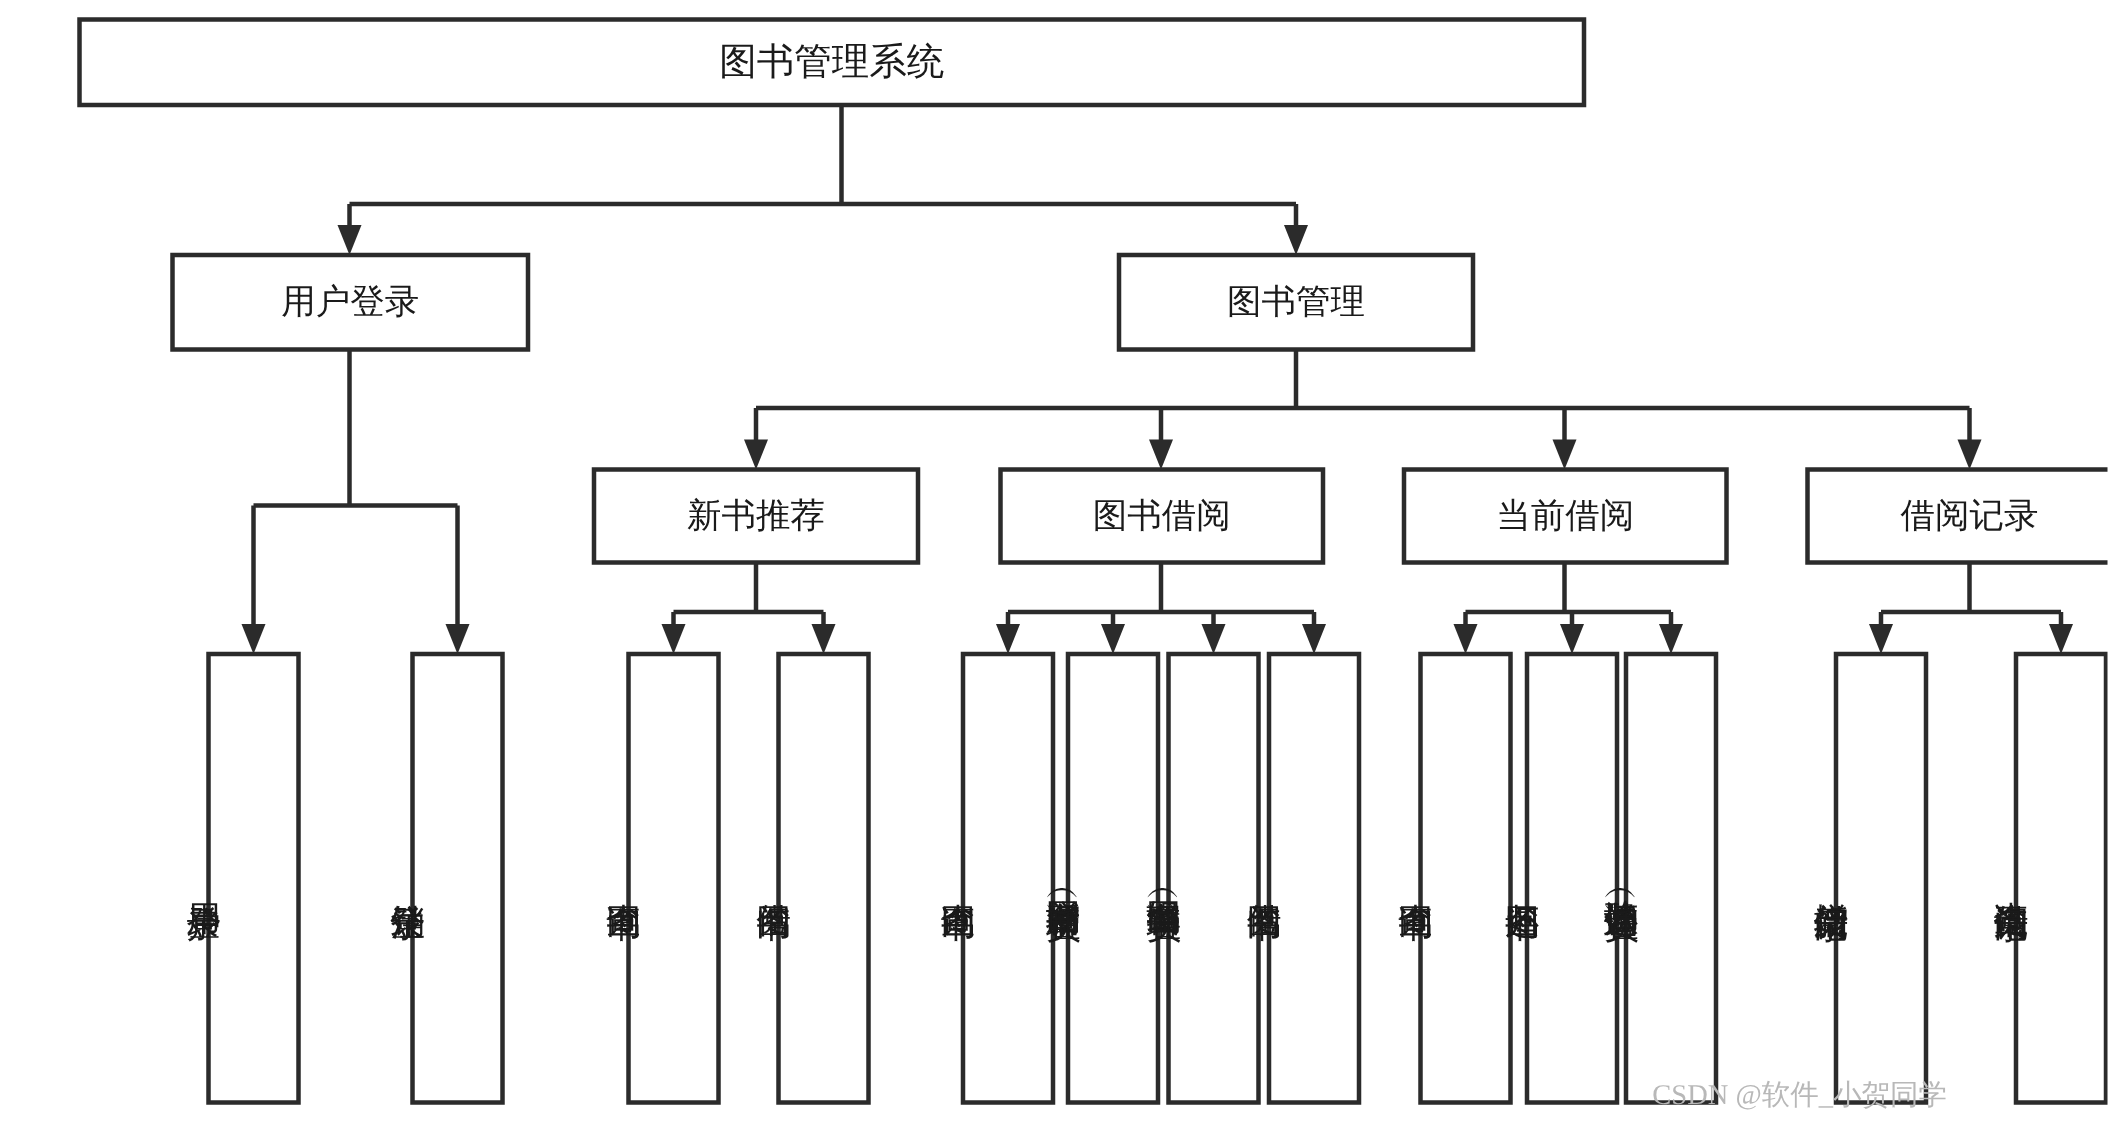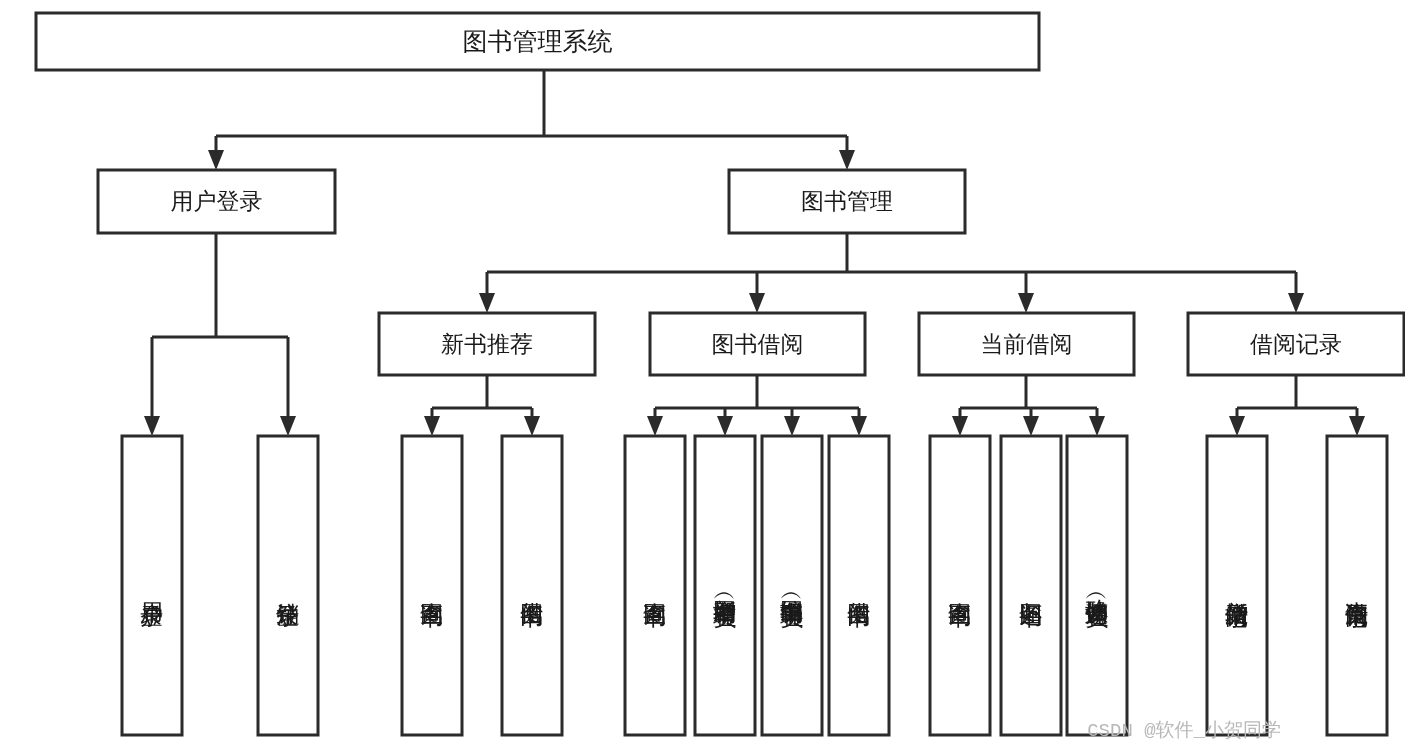--- a/index.html
+++ b/index.html
@@ -10,24 +10,25 @@
   }
   body {
     width: 1405px;
     height: 747px;
     position: relative;
     overflow: hidden;
     font-family: "DejaVu Sans", "Liberation Sans", sans-serif;
   }
   #diagram-root {
     position: absolute;
-    left: 17px;
+    left: 0;
     top: 0;
     width: 1272px;
     height: 747px;
+    padding-left: 34px;
   }
   svg#tree-svg {
     display: block;
     width: 1405px;
     height: 747px;
   }
   .node-rect {
     fill: #ffffff;
     stroke: #2b2b2b;
     stroke-width: 3;
@@ -72,21 +73,21 @@
     line-height: 1.16;
     color: #1a1a1a;
     letter-spacing: 1px;
     white-space: nowrap;
     text-align: center;
   }
   #watermark {
     position: absolute;
     right: 8px;
     bottom: 4px;
-    font-family: Liberation Mono, monospace;
+    font-family: Liberation Serif, serif;
     font-size: 19px;
     color: #b8b8b8;
     white-space: nowrap;
     user-select: none;
   }
 </style>
 </head>
 <body>
 
 <div id="diagram-root">

